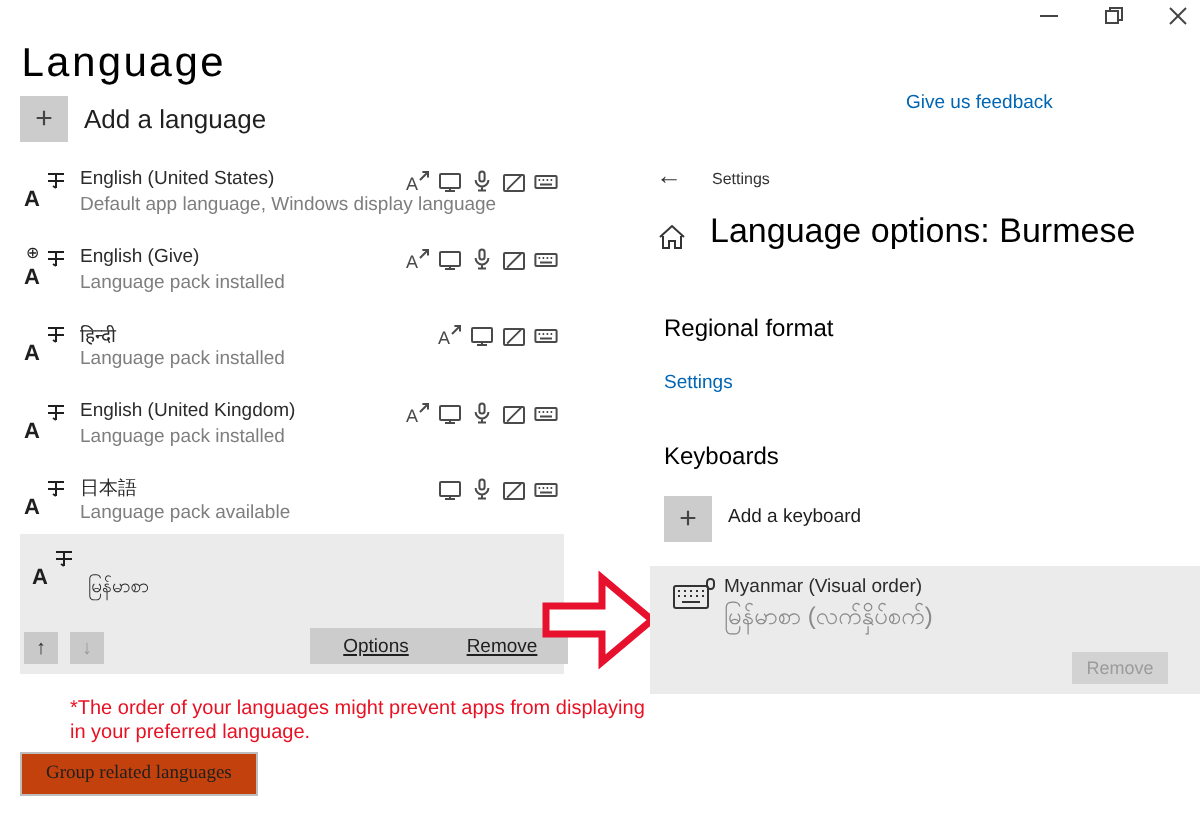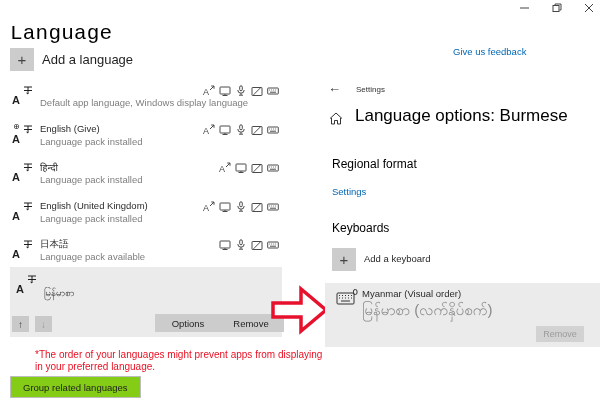--- a/index.html
+++ b/index.html
@@ -25,44 +25,44 @@
   .lang-icon .zi { position:absolute; right:1px; top:0; }
   .lang-icon .globe { position:absolute; left:1px; top:-1px; font-size:8px; color:#1f1f1f; line-height:1; }
 
   .selected-block { left:10px; top:267px; width:272px; height:70px; background:#ebebeb; }
   .sel-icon { position:absolute; left:6px; top:7px; width:22px; height:21px; }
   .sel-name { position:absolute; left:34px; top:7px; font-size:9.5px; color:#2b2b2b;margin-top:13px; }
 
   .sq-btn { position:absolute; width:17px; height:16px; background:#c9c9c9; display:flex; align-items:center; justify-content:center; font-size:10px; cursor:pointer; }
   .up-btn   { left:2px;  top:49px; color:#333; }
   .down-btn { left:25px; top:49px; color:#9a9a9a; }
-  .gray-btn { position:absolute; top:47px; width:66px; height:18px; background:#cccccc; border:none; font-family:inherit; font-size:9.5px; color:#1f1f1f; display:flex; align-items:center; justify-content:center; cursor:pointer; }
+  .gray-btn { position:absolute; top:47px; width:66px; height:18px; background:#cccccc; border:none; font-family:inherit; font-size:9.5px; color:#1f1f1f; display:flex; align-items:center; justify-content:center; cursor:pointer;text-decoration:underline; }
   .options-btn { left:145px; }
   .remove-btn  { left:208px; }
 
   .warn { left:24px; font-size:10px; color:#e81123; white-space:nowrap;margin-left:11px; }
-  .group-btn { left:10px; top:376px; height:22px; padding:0 12px; background:#84cc16; border:1px solid #bdbdbd; font-family:Liberation Sans, sans-serif; font-size:9.5px; color:#1f1f1f; display:flex; align-items:center; cursor:pointer; }
+  .group-btn { left:10px; top:376px; height:22px; padding:0 12px; background:#c2410c; border:1px solid #bdbdbd; font-family:Liberation Serif, serif; font-size:9.5px; color:#1f1f1f; display:flex; align-items:center; cursor:pointer; }
 
   
   .win-controls { right:6px; top:3px; display:flex; gap:22px; align-items:center; }
   .win-controls span { display:inline-flex; width:10px; height:10px; align-items:center; justify-content:center; cursor:pointer; }
   .feedback { left:453px; top:46px; font-size:9.5px; color:#0066b4; cursor:pointer; }
   .back-arrow { left:328px; top:81px; font-size:13px; color:#333; cursor:pointer; line-height:1; }
   .back-label { left:356px; top:85px; font-size:8px; color:#333; }
   .home-ic { left:329px; top:112px; width:14px; height:13px; }
   .opt-title { left:355px; top:106px; font-size:17px; font-weight:300; color:#000; }
   .sec-h { font-size:12px; font-weight:400; color:#000;text-align:center; }
   .blue-link { font-size:9.5px; color:#0066b4; cursor:pointer; }
   .add-kb-sq { left:332px; top:248px; }
   .add-kb-label { left:364px; top:253px; font-size:9.5px; color:#1f1f1f; }
 
   .kb-block { left:325px; top:283px; width:303px; height:64px; background:#ebebeb; }
   .kb-icon { position:absolute; left:11px; top:6px; width:22px; height:17px; }
   .kb-name { position:absolute; left:37px; top:5px; font-size:9.5px; color:#2b2b2b; }
-  .kb-sub  { position:absolute; left:37px; top:17px; font-size:15px; color:#8a8a8a; }
+  .kb-sub  { position:absolute; left:37px; top:17px; font-size:12px; color:#8a8a8a; }
   .kb-remove { position:absolute; left:211px; top:43px; width:48px; height:16px; background:#d2d2d2; border:none; font-family:inherit; font-size:9px; color:#9b9b9b; display:flex; align-items:center; justify-content:center; }
 
   .red-arrow { left:271px; top:285px; width:58px; height:50px; }
 </style>
 </head>
 <body>
 
 <div class="abs page-title">Language</div>
 
 <div class="abs add-btn-sq add-lang-sq">
@@ -70,20 +70,21 @@
 </div>
 <div class="abs add-lang-label">Add a language</div>
 
 <div class="abs lang-row" style="top:84px">
   <span class="lang-icon">
       <span class="a">A</span>
       <svg class="zi" width="10" height="10" viewBox="0 0 10 10" fill="none" stroke="#1f1f1f" stroke-width="1">
         <path d="M1 2 h8 M1 5.5 h8 M5 2 v7 M5 9 l-1.5 -1"></path>
       </svg>
     </span>
+  <span class="row-name">English (United States)</span>
   <span class="row-sub">Default app language, Windows display language</span>
   <span class="row-feats">
       <span>
         <svg viewBox="0 0 12 12">
           <text x="0" y="10" font-size="9" fill="#4a4a4a" font-family="Liberation Sans,DejaVu Sans,sans-serif">A</text>
           <path d="M7 5 L11 1 M8.2 1 H11 V3.8" stroke="#4a4a4a" stroke-width="1" fill="none"></path>
         </svg>
       </span>
       <span>
         <svg viewBox="0 0 12 12" fill="none" stroke="#4a4a4a" stroke-width="1">

